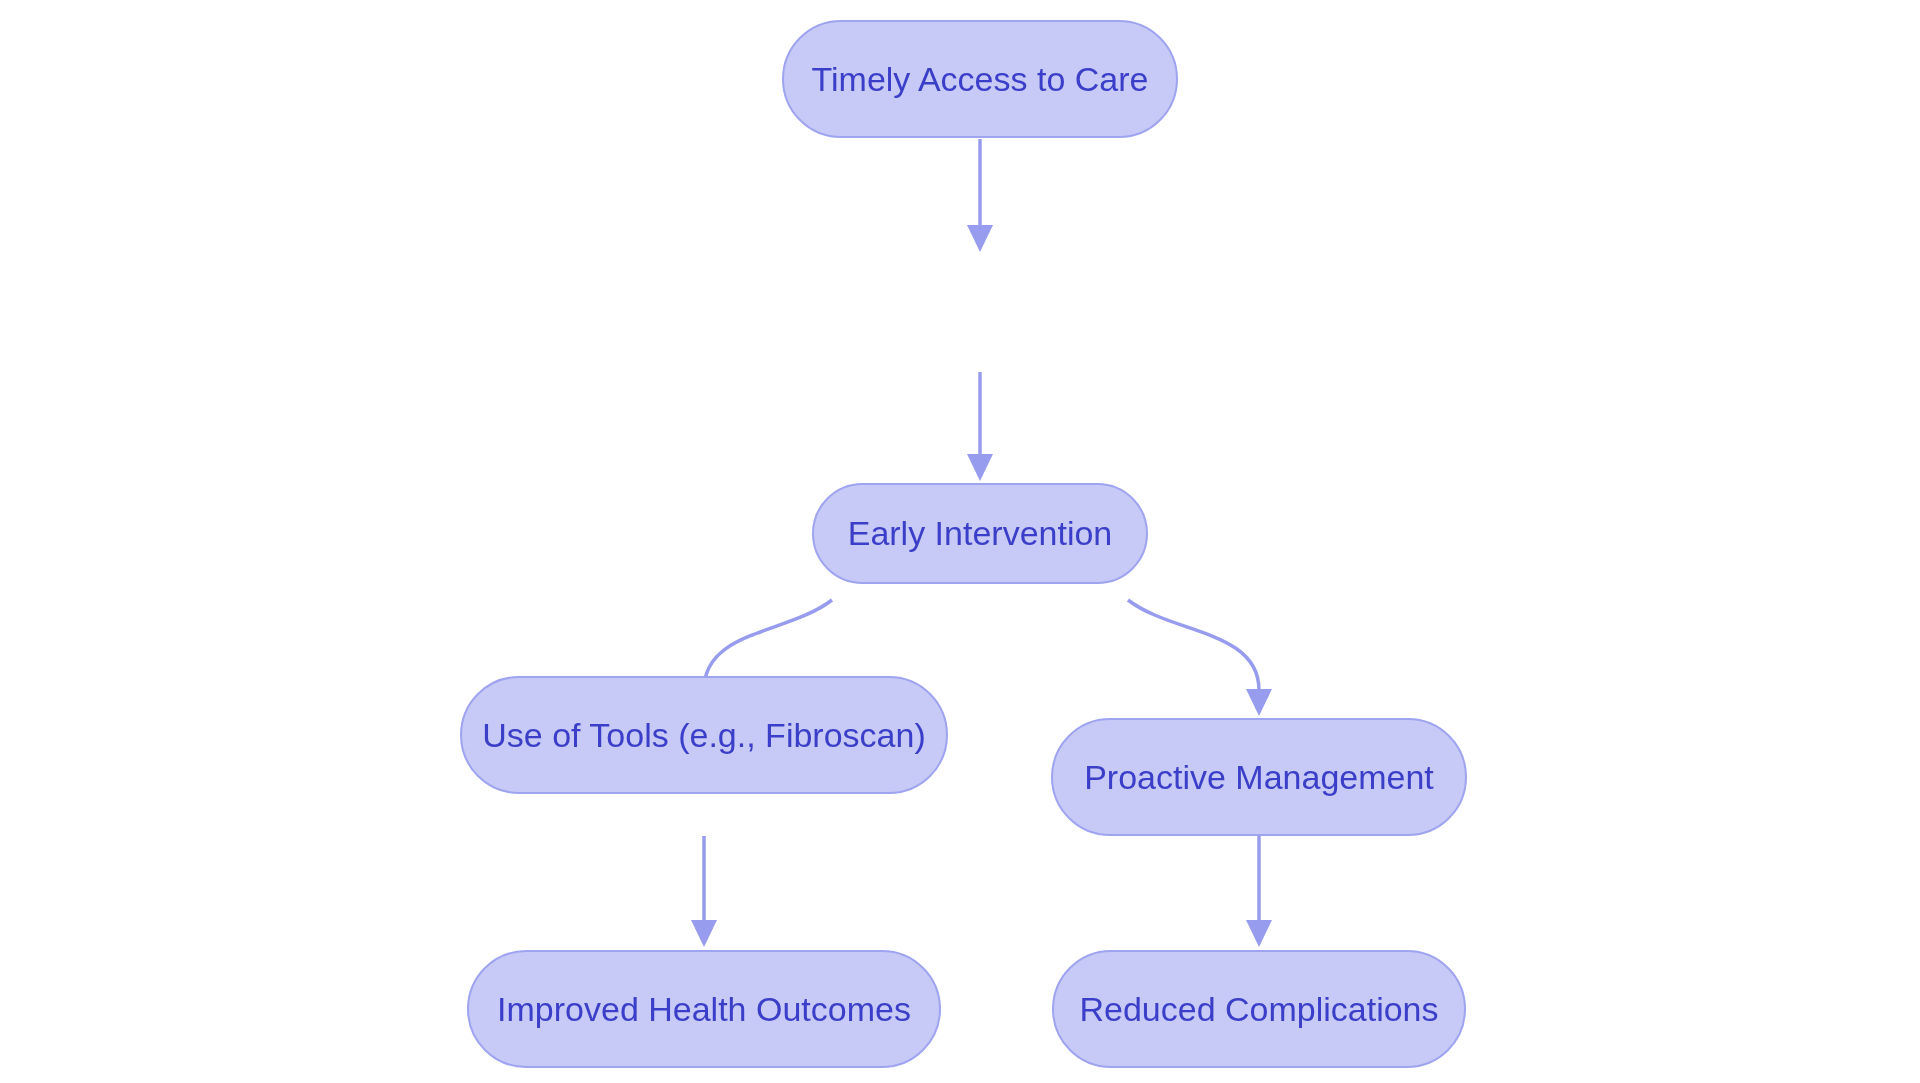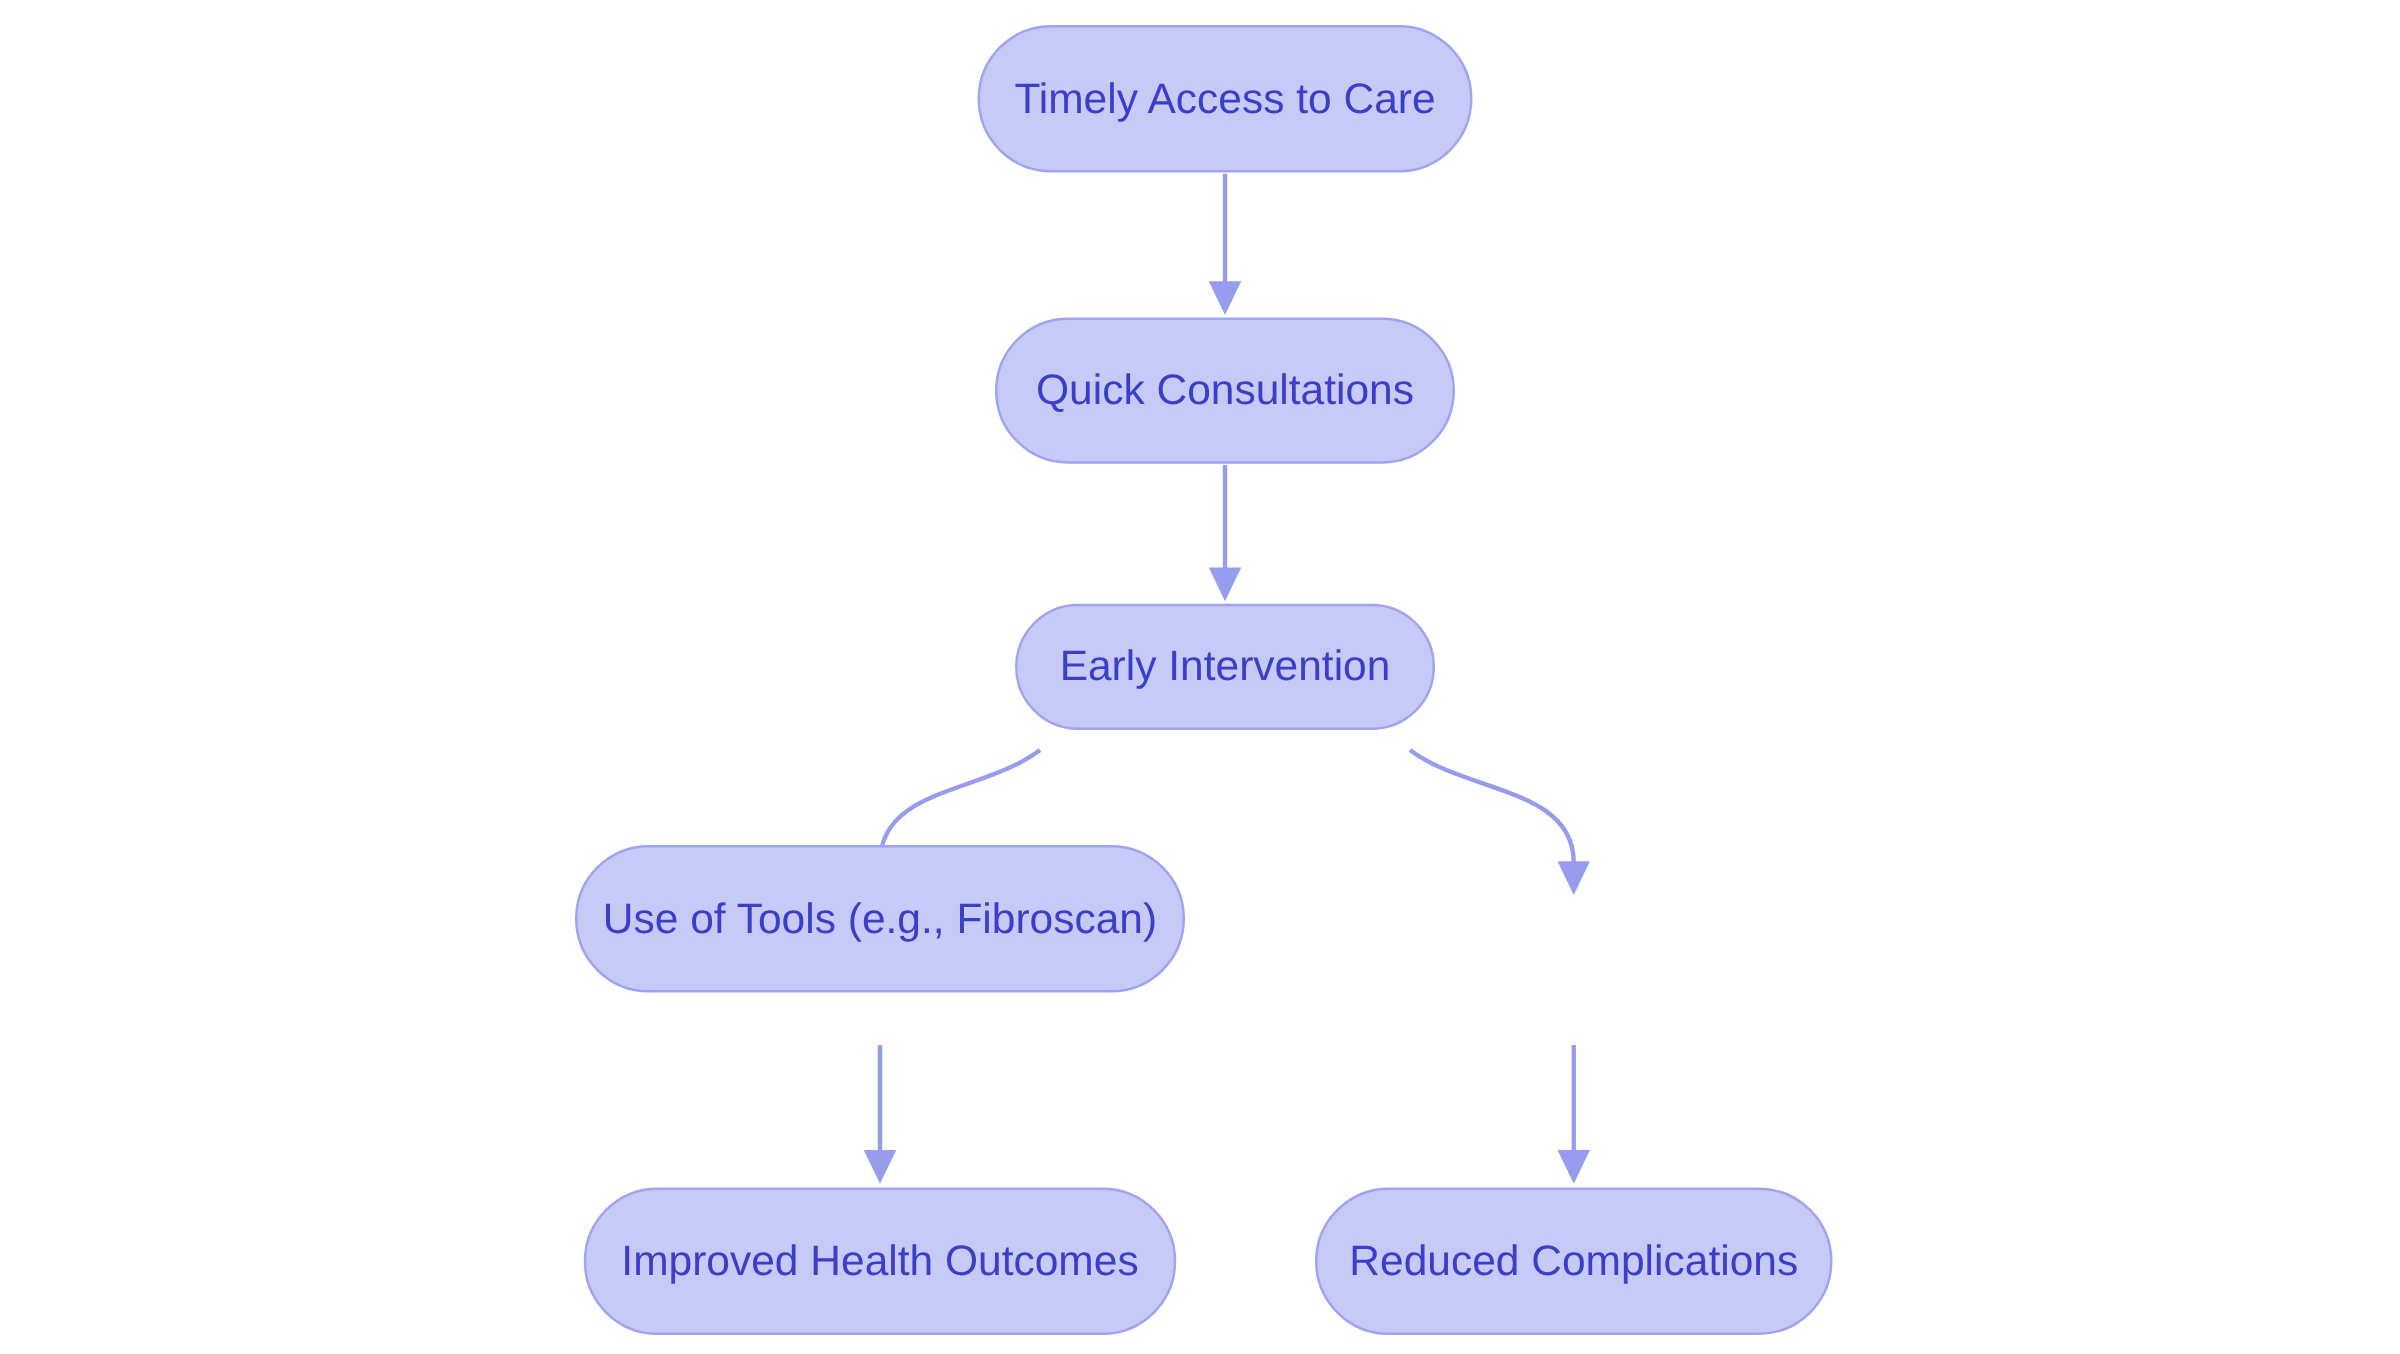--- a/index.html
+++ b/index.html
@@ -60,32 +60,32 @@
     <g>
       <path class="edge-line" d="M1259 836 L1259 921"></path>
       <path class="edge-head" d="M1246 920 L1272 920 L1259 947 Z"></path>
     </g>
   </svg>
 
   <div class="node" style="left:782px;top:20px;width:396px;height:118px">
     <span class="node-label">Timely Access to Care</span>
   </div>
 
-  <div class="node" style="left:796px;top:254px;width:368px;height:117px">
-    <span class="node-label">Quick Consultations</span>
-  </div>
 
   <div class="node" style="left:812px;top:483px;width:336px;height:101px">
     <span class="node-label">Early Intervention</span>
   </div>
 
   <div class="node" style="left:460px;top:676px;width:488px;height:118px">
     <span class="node-label">Use of Tools (e.g., Fibroscan)</span>
   </div>
 
+  <div class="node" style="left:1051px;top:718px;width:416px;height:118px">
+    <span class="node-label">Proactive Management</span>
+  </div>
 
   <div class="node" style="left:1052px;top:950px;width:414px;height:118px">
     <span class="node-label">Reduced Complications</span>
   </div>
 
   <div class="node" style="left:467px;top:950px;width:474px;height:118px">
     <span class="node-label">Improved Health Outcomes</span>
   </div>
 
 </div>

